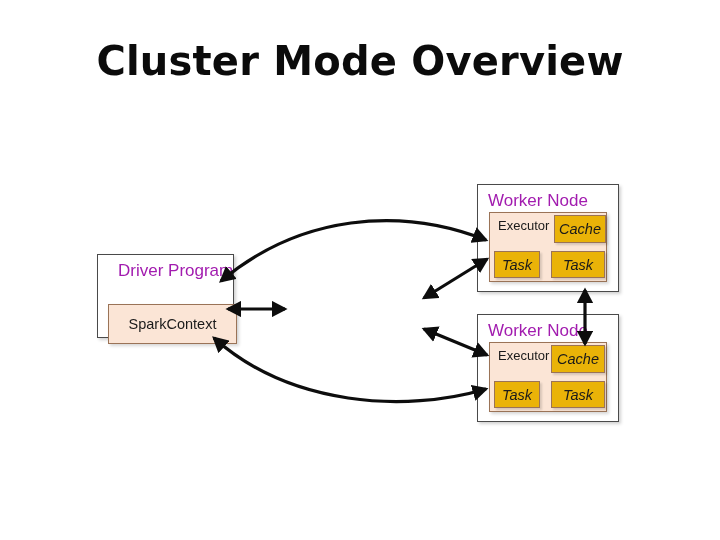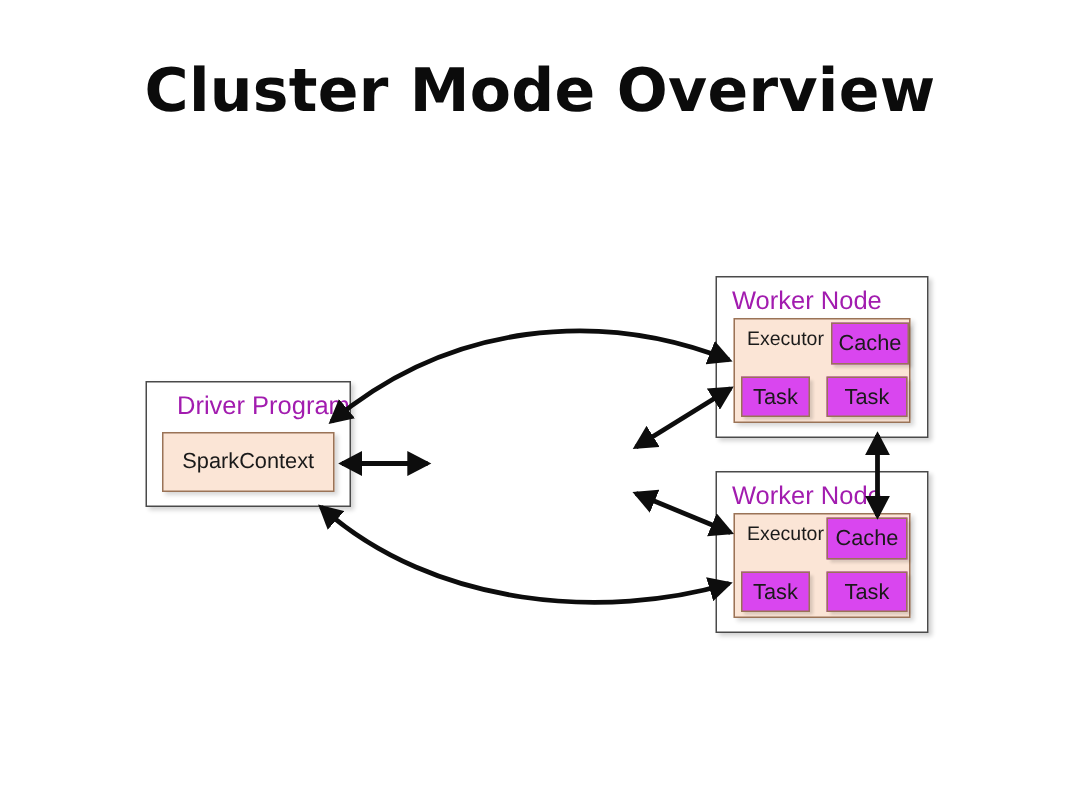--- a/index.html
+++ b/index.html
@@ -47,23 +47,24 @@
   .fill-light {
     position: absolute;
     box-sizing: border-box;
     background: #fbe5d6;
     border: 1.4px solid #9a7357;
     box-shadow: 2px 2px 3px rgba(0,0,0,0.16);
   }
   .fill-mid {
     position: absolute;
     box-sizing: border-box;
-    background: #d946ef;
+    background: #eab308;
     border: 1.4px solid #9a7357;
     box-shadow: 2px 2px 2px rgba(0,0,0,0.14);
+    font-style: italic;
   }
   .ctr-label {
     position: absolute;
     left: 0; top: 0; right: 0; bottom: 0;
     display: flex;
     align-items: center;
     justify-content: center;
     font-size: 14.5px;
     color: #1a1a1a;
     white-space: nowrap;
@@ -73,21 +74,21 @@
     left: 8px;
     top: 5px;
     font-size: 13px;
     color: #1a1a1a;
     white-space: nowrap;
   }
 
   
   #driver-program { left: 97px;  top: 254px; width: 137px; height: 84px; }
   #driver-program-title { left: 20px; top: 6px; }
-  #spark-context { left: 108px; top: 288px; width: 115px; height: 40px; }
+  #spark-context { left: 108px; top: 304px; width: 129px; height: 40px; }
 
   
   #cluster-manager { left: 290px; top: 285px; width: 127px; height: 52px; }
 
   
   #worker-node-1 { left: 477px; top: 184px; width: 142px; height: 108px; }
   #worker-node-1-title { left: 10px; top: 6px; }
   #executor-1 { left: 489px; top: 212px; width: 118px; height: 70px; }
   #cache-1 { left: 554px; top: 215px; width: 52px; height: 28px; }
   #task-1a { left: 494px; top: 251px; width: 46px; height: 27px; }

